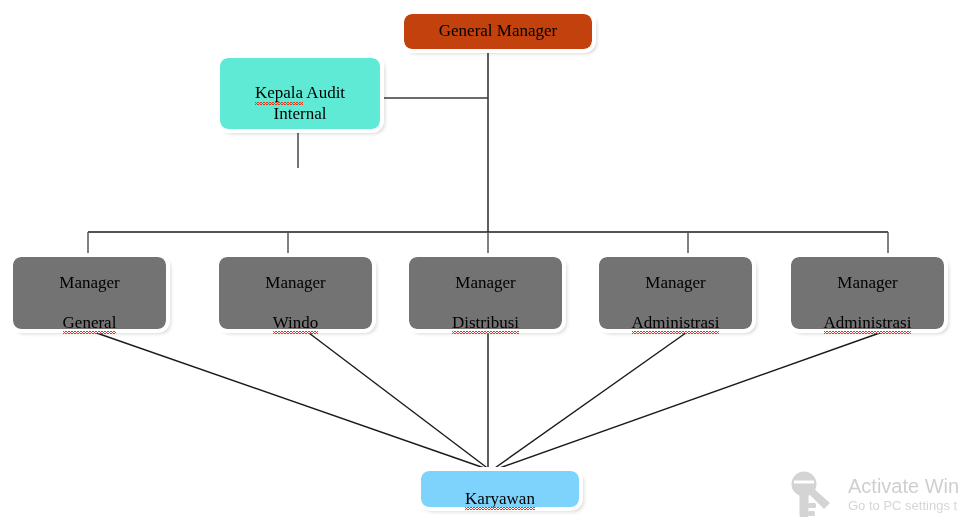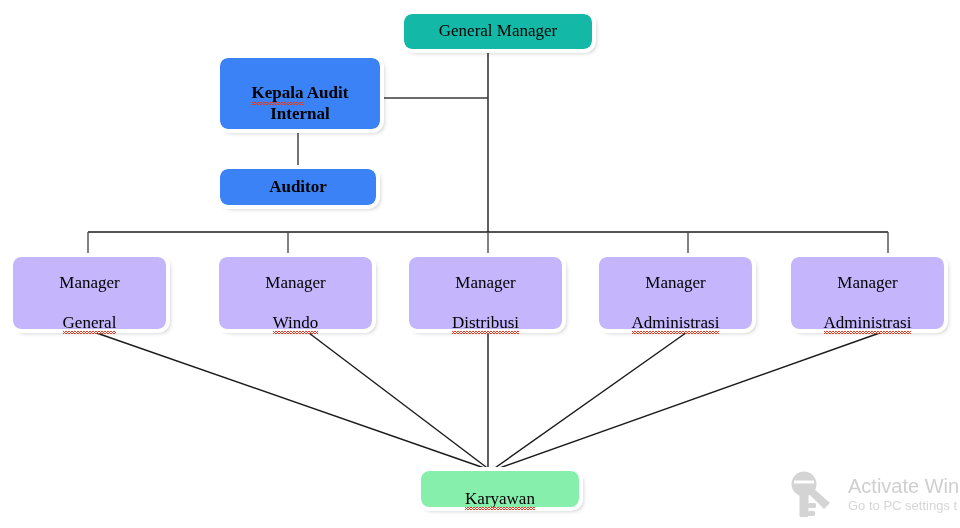--- a/index.html
+++ b/index.html
@@ -70,24 +70,24 @@
     right: 0;
     bottom: -1px;
     height: 3px;
     background-image:
       linear-gradient(45deg, transparent 42%, #e03c22 42%, #e03c22 58%, transparent 58%),
       linear-gradient(-45deg, transparent 42%, #e03c22 42%, #e03c22 58%, transparent 58%);
     background-size: 3px 3px;
     background-repeat: repeat-x;
   }
 
-  .n-blue   { background: #14b8a6; }
-  .n-red    { background: #3b82f6; font-weight: bold; }
-  .n-green  { background: #c4b5fd; }
-  .n-orange { background: #86efac; align-items: center; }
+  .n-blue   { background: #c2410c; }
+  .n-red    { background: #5eead4; }
+  .n-green  { background: #737373; }
+  .n-orange { background: #7dd3fc; align-items: center; }
 
   
   #watermark {
     position: absolute;
     left: 782px;
     top: 462px;
     width: 190px;
     height: 66px;
     z-index: 3;
     display: flex;
@@ -145,23 +145,20 @@
   <div class="node n-blue" style="left:403px; top:13px; width:190px; height:37px;">
     <span class="label">General Manager</span>
   </div>
 
   <div class="node n-red" style="left:219px; top:57px; width:162px; height:73px;">
     <span class="label">
       <span class="sq">Kepala</span> Audit<br>Internal
     </span>
   </div>
 
-  <div class="node n-red" style="left:219px; top:168px; width:158px; height:38px;">
-    <span class="label">Auditor</span>
-  </div>
 
   <div class="node n-green" style="left:12px; top:256px; width:155px; height:74px;">
     <span class="label">
       <span>Manager</span><br>
       <span class="sq">General</span>
     </span>
   </div>
 
   <div class="node n-green" style="left:218px; top:256px; width:155px; height:74px;">
     <span class="label">

